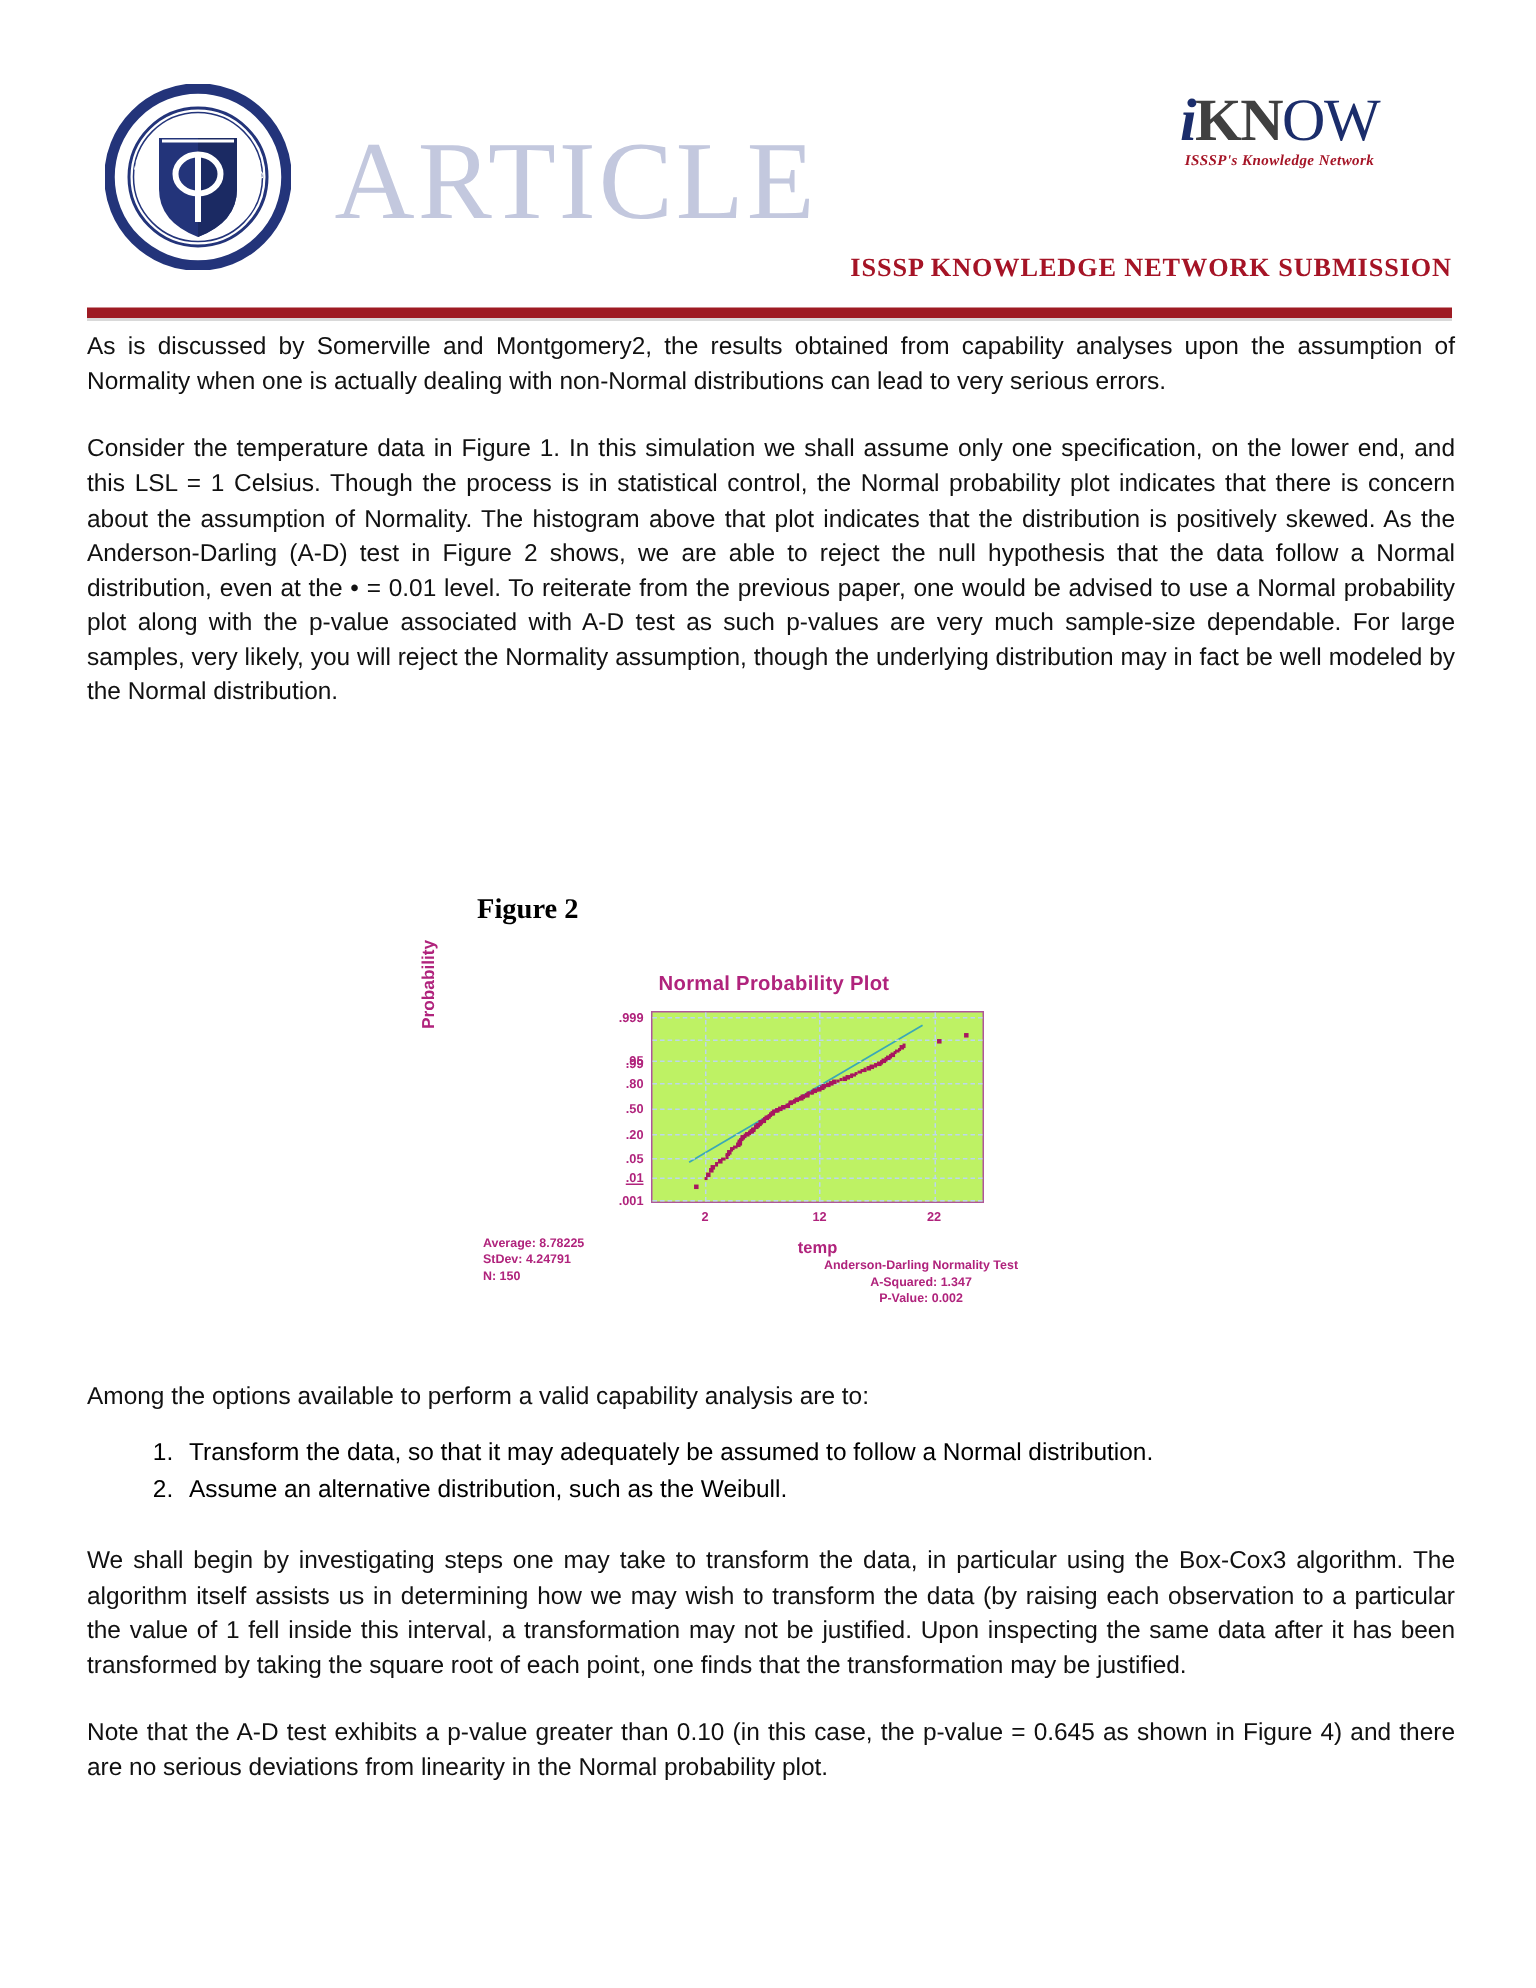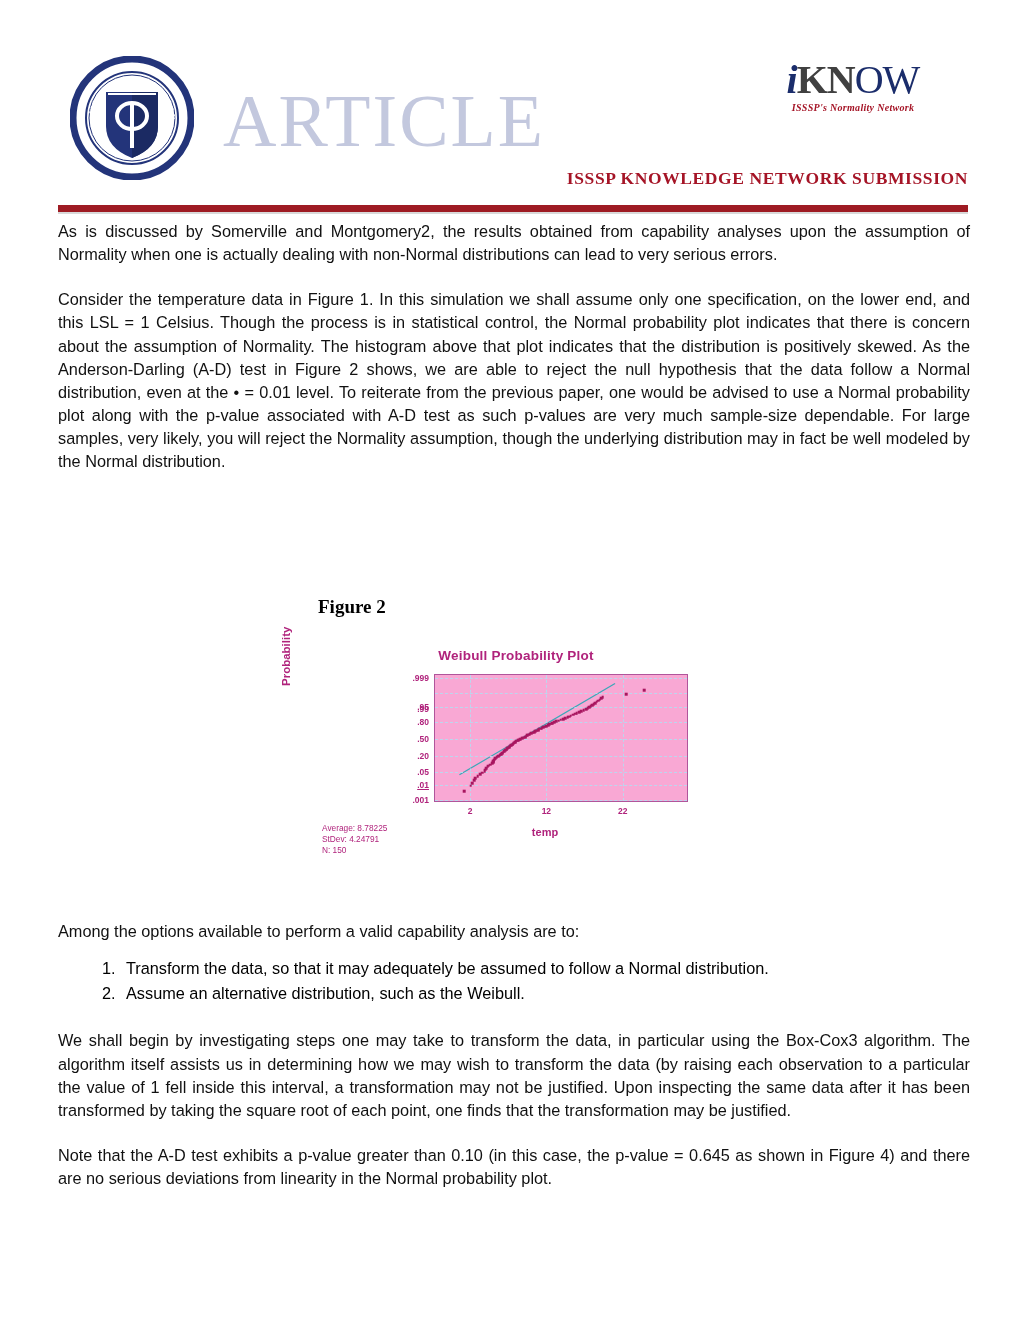--- a/index.html
+++ b/index.html
@@ -154,25 +154,25 @@
     text-align: center;
     font-size: 13.5px;
     font-weight: bold;
     color: #b0237c;
     letter-spacing: 0.2px;
   }
   .plot-frame {
     position: absolute;
     left: 118px;
     top: 26px;
-    width: 254px;
+    width: 222px;
     height: 128px;
     border: 1.6px solid #b0559b;
     box-sizing: border-box;
-    background: #f9a8d4;
+    background: #bef264;
   }
   .gridv, .gridh {
     position: absolute;
     background: transparent;
   }
   .gridv {
     width: 0;
     border-left: 1px dashed #bcd6ee;
     top: 0; bottom: 0;
   }
@@ -220,21 +220,21 @@
     text-align: center;
     font-size: 11px;
     font-weight: bold;
     color: #b0237c;
   }
   .stats-left {
     position: absolute;
     left: 6px;
     top: 175px;
     font-size: 8.3px;
-    font-weight: normal;
+    font-weight: bold;
     line-height: 1.35;
     color: #b0237c;
     white-space: nowrap;
   }
   .stats-right {
     position: absolute;
     left: 198px;
     top: 190px;
     width: 200px;
     text-align: center;
@@ -281,38 +281,38 @@
           <line x1="62" y1="47" x2="62" y2="92"></line>
         </g>
         <line x1="38" y1="38" x2="86" y2="38" stroke="#ffffff" stroke-width="2"></line>
       </svg>
     </div>
 
     <div class="article-word">ARTICLE</div>
 
     <div class="iknow-block">
       <div class="iknow-main"><span class="iknow-i">i</span><span class="iknow-kn">KN</span><span class="iknow-ow">OW</span></div>
-      <div class="iknow-tag">ISSSP's Normality Network</div>
+      <div class="iknow-tag">ISSSP's Knowledge Network</div>
     </div>
 
     <div class="submission-line">ISSSP KNOWLEDGE NETWORK SUBMISSION</div>
   </div>
 
   <div class="header-rule"></div>
 
   <div class="content">
     <p class="para">As is discussed by Somerville and Montgomery2, the results obtained from capability analyses upon the assumption of Normality when one is actually dealing with non-Normal distributions can lead to very serious errors.</p>
     <p class="para">Consider the temperature data in Figure 1. In this simulation we shall assume only one specification, on the lower end, and this LSL = 1 Celsius. Though the process is in statistical control, the Normal probability plot indicates that there is concern about the assumption of Normality. The histogram above that plot indicates that the distribution is positively skewed. As the Anderson-Darling (A-D) test in Figure 2 shows, we are able to reject the null hypothesis that the data follow a Normal distribution, even at the • = 0.01 level. To reiterate from the previous paper, one would be advised to use a Normal probability plot along with the p-value associated with A-D test as such p-values are very much sample-size dependable. For large samples, very likely, you will reject the Normality assumption, though the underlying distribution may in fact be well modeled by the Normal distribution.</p>
   </div>
 
   <div class="figure-wrap">
     <div class="figure-caption">Figure 2</div>
 
     <div class="chart">
-      <div class="chart-title">Weibull Probability Plot</div>
+      <div class="chart-title">Normal Probability Plot</div>
       <div class="ylab">Probability</div>
 
       <div class="plot-frame" id="plotFrame">
         <svg class="fitline" id="fitSvg" width="222" height="128">
             <line x1="24.412371134020617" y1="99.80320327156979" x2="180.04123711340208" y2="8.533247640620516" stroke="#3aa8b8" stroke-width="1.2"></line>
           </svg>
       <div class="gridh" style="top: 2.94px;"></div>
           <div class="ytick" style="top: 2.94px;">.999</div>
           <div class="gridh" style="top: 18.03px;"></div>
           <div class="ytick" style="top: 18.03px; margin-top: 16px;">.99</div>
@@ -441,20 +441,25 @@
         </div>
 
       <div class="xlab">temp</div>
 
       <div class="stats-left">
         <div>Average: 8.78225</div>
         <div>StDev: 4.24791</div>
         <div>N: 150</div>
       </div>
 
+      <div class="stats-right">
+        <div>Anderson-Darling Normality Test</div>
+        <div>A-Squared: 1.347</div>
+        <div>P-Value: 0.002</div>
+      </div>
     </div>
   </div>
 
   <div class="content" style="top:920px;">
     <p class="para" style="margin-bottom:8px;">Among the options available to perform a valid capability analysis are to:</p>
     <ol class="optlist">
       <li>Transform the data, so that it may adequately be assumed to follow a Normal distribution.</li>
       <li>Assume an alternative distribution, such as the Weibull.</li>
     </ol>
     <p class="para" style="margin-top:24px;">We shall begin by investigating steps one may take to transform the data, in particular using the Box-Cox3 algorithm. The algorithm itself assists us in determining how we may wish to transform the data (by raising each observation to a particular the value of 1 fell inside this interval, a transformation may not be justified.  Upon inspecting the same data after it has been transformed by taking the square root of each point, one finds that the transformation may be justified.</p>

